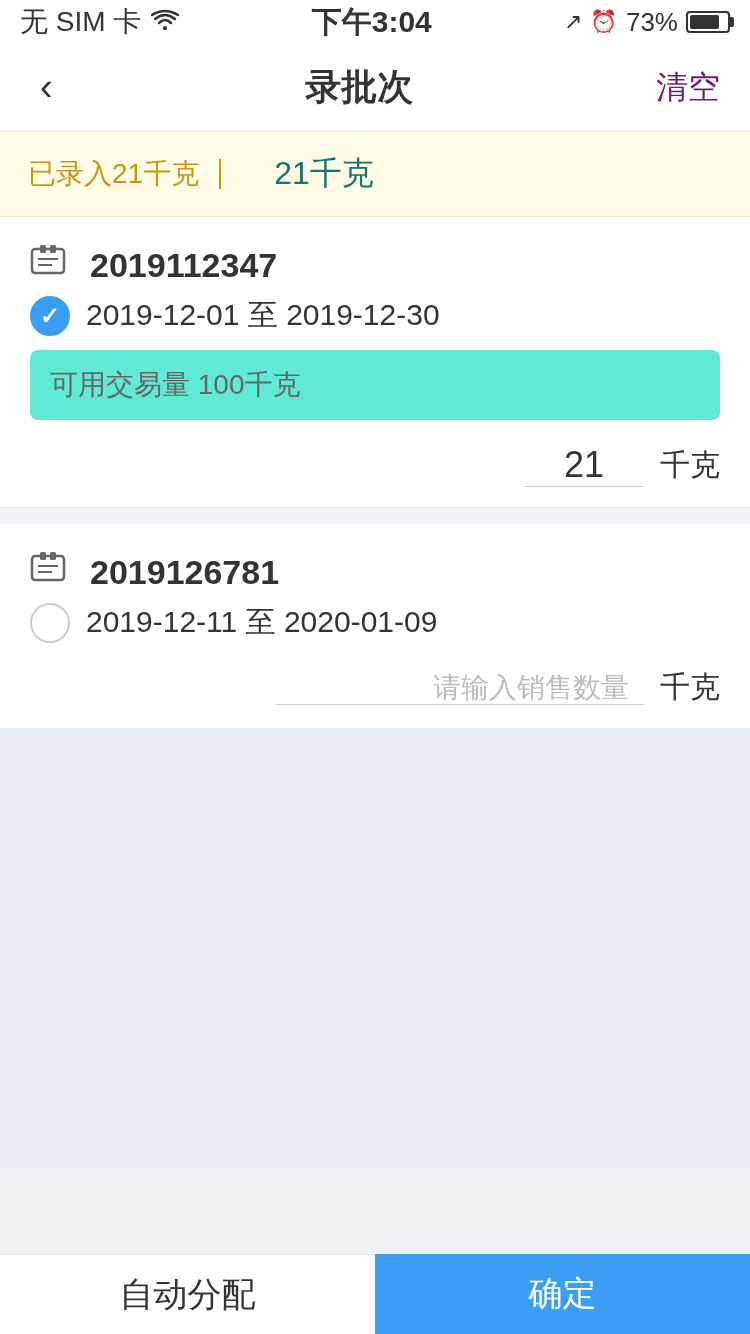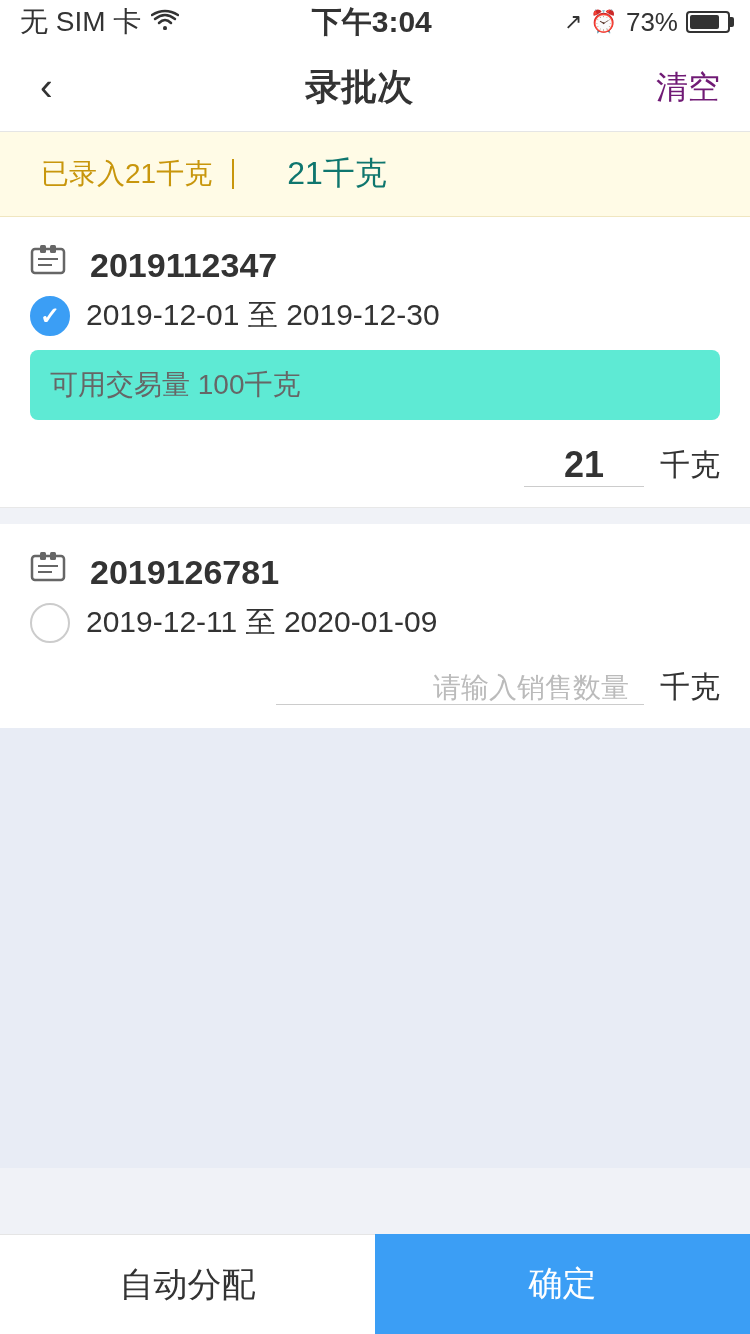--- a/index.html
+++ b/index.html
@@ -93,21 +93,21 @@
     }
     .nav-action {
       font-size: 32px;
       color: #701a75;
       cursor: pointer;
     }
 
     
     .info-banner {
       background: #fffbe6;
-      padding: 20px 41px;
+      padding: 20px 28px;
       display: flex;
       align-items: center;
       gap: 20px;
       border-bottom: 1px solid #f0e6c0;
     }
     .info-text {
       font-size: 28px;
       color: #c8960c;
     }
     .info-divider {
@@ -187,21 +187,21 @@
     .quantity-row {
       display: flex;
       align-items: center;
       justify-content: flex-end;
       padding: 24px 30px 20px 30px;
       gap: 16px;
       border-bottom: 1px solid #e8e8e8;
     }
     .quantity-value {
       font-size: 36px;
-      font-weight: 700;
+      font-weight: 400;
       color: #333;
     }
     .quantity-unit {
       font-size: 30px;
       color: #333;
     }
     .quantity-underline {
       border-bottom: 1px solid #ccc;
       min-width: 120px;
       text-align: center;
@@ -242,21 +242,21 @@
       background: #e8ecf5;
       flex: 1;
       min-height: 440px;
     }
 
     
     .footer {
       position: fixed;
       bottom: 0;
       width: 750px;
-      height: 100px;
+      height: 80px;
       display: flex;
     }
     .footer-auto {
       flex: 1;
       background: #fff;
       display: flex;
       align-items: center;
       justify-content: center;
       font-size: 34px;
       color: #333;

